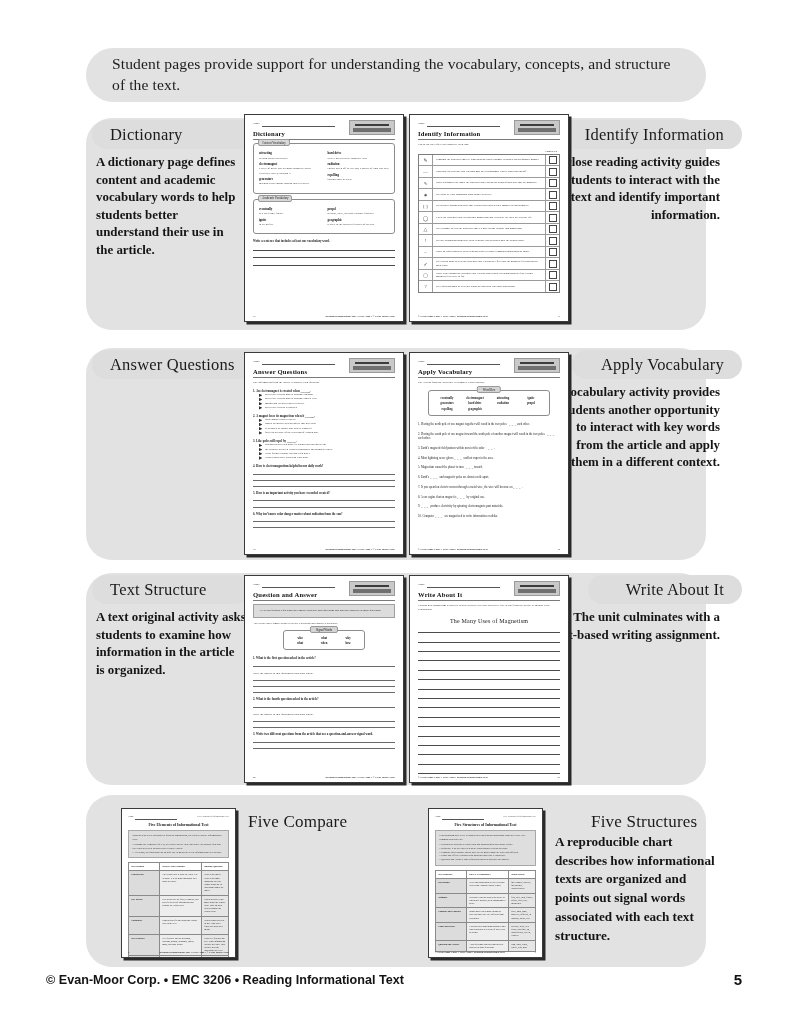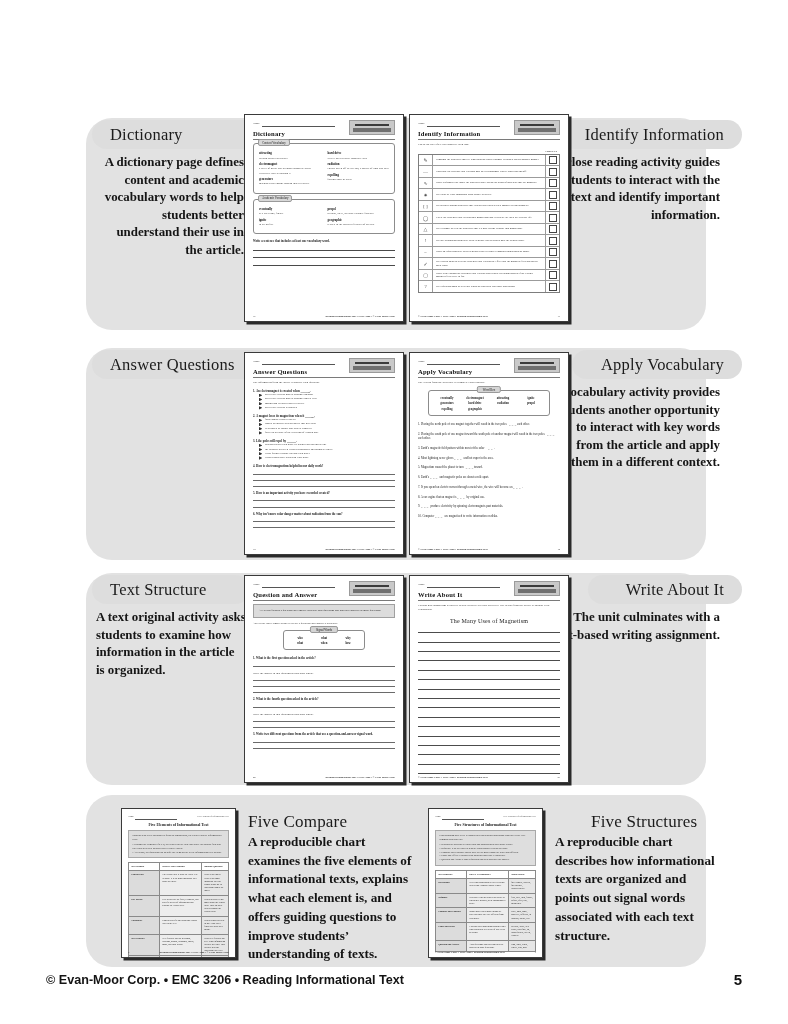--- a/index.html
+++ b/index.html
@@ -146,27 +146,30 @@
   .footer{position:absolute;left:46px;bottom:37px;font-size:12.6px;color:#141414;
           font-family:"Liberation Sans", sans-serif;font-weight:600;}
   .pageno{position:absolute;right:46px;bottom:36px;font-size:15px;font-weight:bold;color:#111;
           font-family:"Liberation Sans", sans-serif;}
 </style>
 </head>
 <body>
 
 <div class="page">
 
+  <div class="banner">
+    <div class="banner-text">Student pages provide support for understanding the vocabulary, concepts, and structure of the text.</div>
+  </div>
 
   <div class="band" style="left:86px;top:118px;width:620px;height:212px;"></div>
 
   <div class="pill pill-left" style="left:92px;top:120px;width:148px;">
     <span>Dictionary</span>
   </div>
-  <div class="blurb left" style="left:96px;top:154px;width:148px;text-align:right;">A dictionary page defines content and academic vocabulary words to help students better understand their use in the article.</div>
+  <div class="blurb left" style="left:96px;top:154px;width:148px;">A dictionary page defines content and academic vocabulary words to help students better understand their use in the article.</div>
 
   <div class="pill pill-right" style="left:560px;top:120px;width:164px;">
     <span>Identify Information</span>
   </div>
   <div class="blurb right" style="left:552px;top:154px;width:168px;">A close reading activity guides students to interact with the text and identify important information.</div>
 
   <div class="sheet" style="left:244px;top:114px;width:158px;height:206px;">
     <div class="sheet-inner">
       <div class="ws-name">
         <span class="lbl">Name:</span>
@@ -633,21 +636,20 @@
         </div>
       </div>
       <div class="ws-foot" style="left:6px;right:6px;">
         <span>6</span>
         <span class="ctr">Reading Informational Text • EMC 3206 • © Evan-Moor Corp.</span>
       </div>
     </div>
   </div>
 
   <div class="plainhead" style="left:248px;top:812px;">Five Compare</div>
-  <div class="plainblurb" style="left:248px;top:833px;width:170px;">A reproducible chart examines the five elements of informational texts, explains what each element is, and offers guiding questions to improve students’ understanding of texts.</div>
 
   <div class="sheet" style="left:428px;top:808px;width:113px;height:148px;">
     <div class="sheet-inner" style="padding:5px 6px 4px 6px;">
       <div class="rc-name">
         <span class="lbl">Name:</span>
         <span class="rule"></span>
         <span class="rt">Five Structures of Informational Text</span>
       </div>
       <div class="rc-title">Five Structures of Informational Text</div>
       <div class="rc-top">

